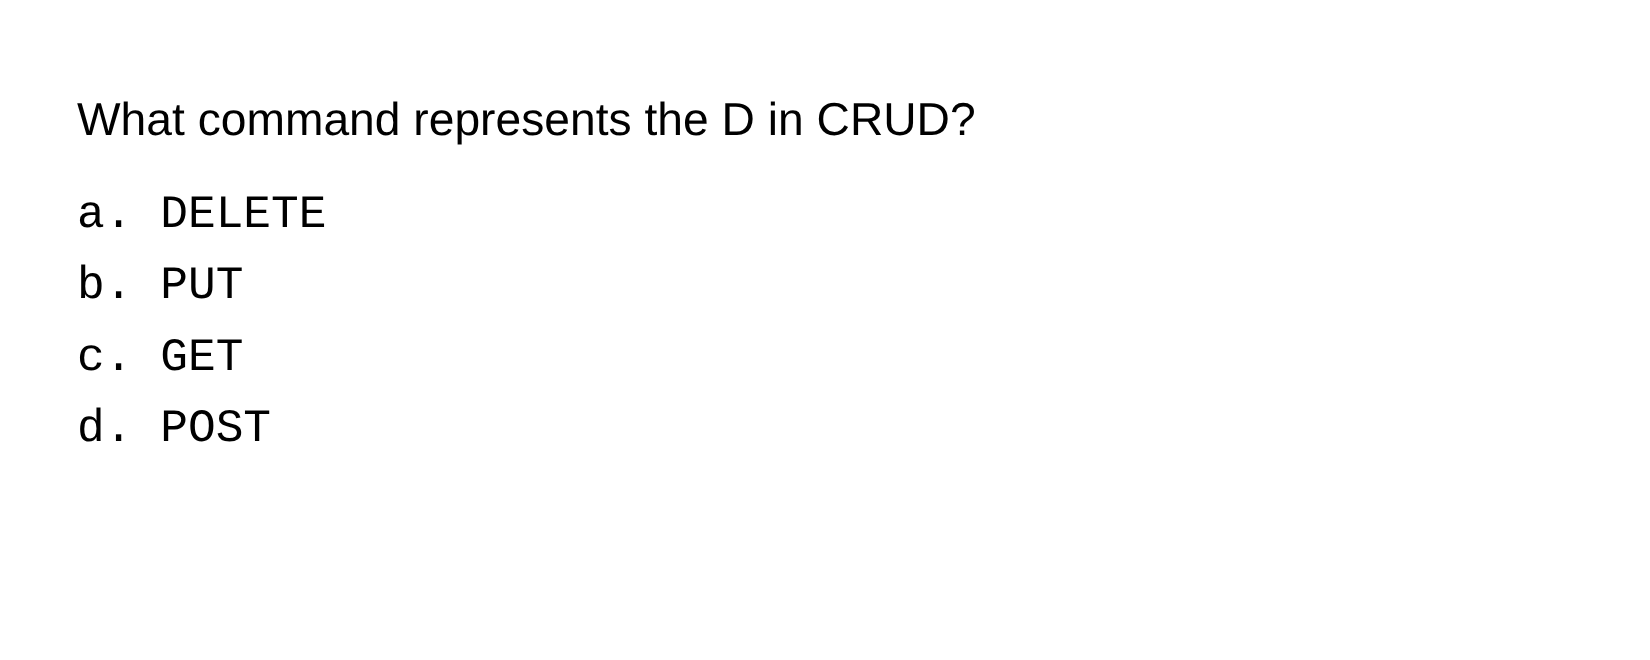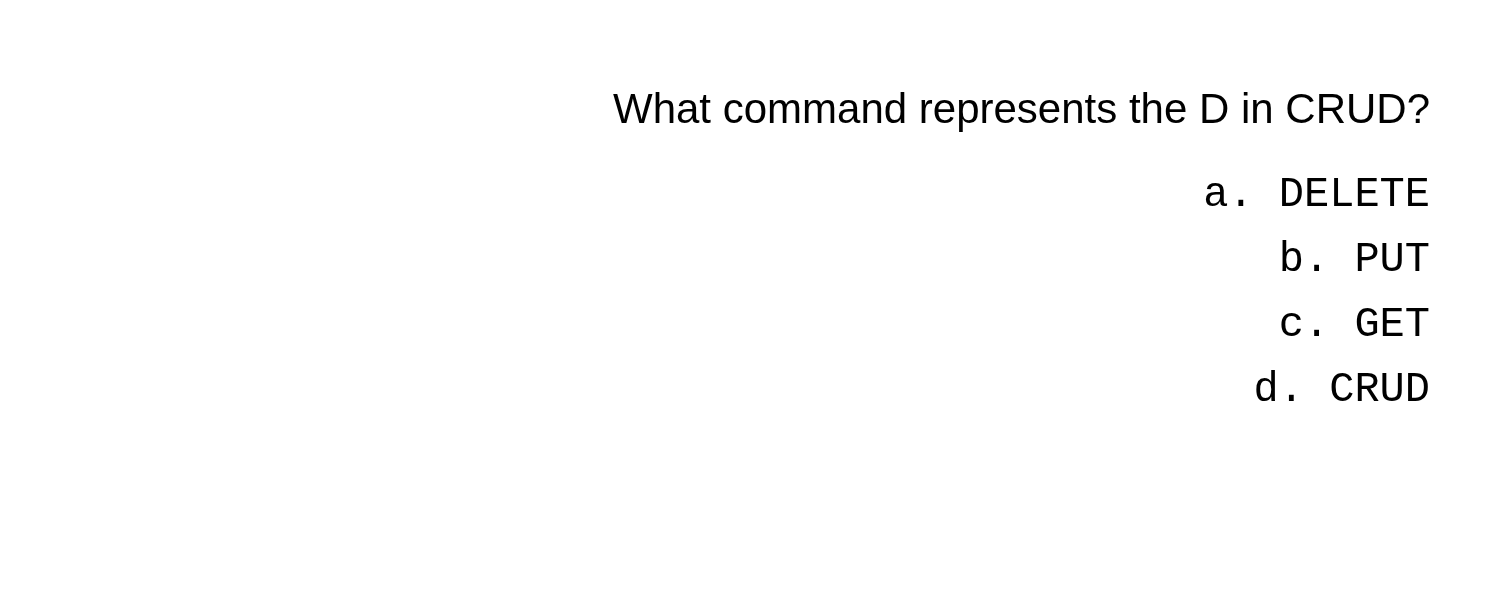--- a/index.html
+++ b/index.html
@@ -1,19 +1,18 @@
 <!DOCTYPE html>
 <html><head>
   <meta charset="utf-8">
   <style>
     * {
       margin: 0;
       padding: 0;
       box-sizing: border-box;
-      text-align: right;
     }
     body {
       width: 1500px;
       height: 600px;
       background: #ffffff;
       font-family: -apple-system, BlinkMacSystemFont, "Segoe UI", Helvetica, Arial, sans-serif;
       color: #000000;
       padding: 80px 70px;
     }
     .question {
@@ -46,14 +45,14 @@
 
 <div class="option">
   <span class="option-label">b. </span><span class="option-text">PUT</span>
 </div>
 
 <div class="option">
   <span class="option-label">c. </span><span class="option-text">GET</span>
 </div>
 
 <div class="option">
-  <span class="option-label">d. </span><span class="option-text">CRUD</span>
+  <span class="option-label">d. </span><span class="option-text">POST</span>
 </div>
 
 </body></html>

